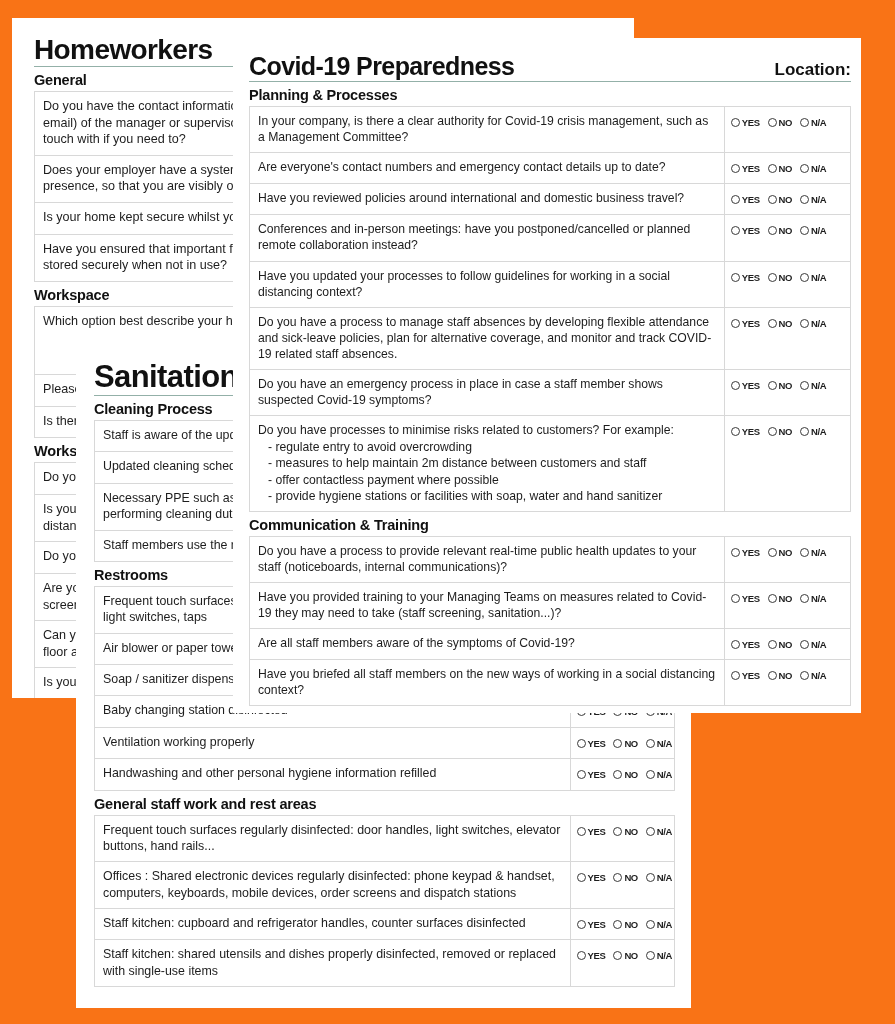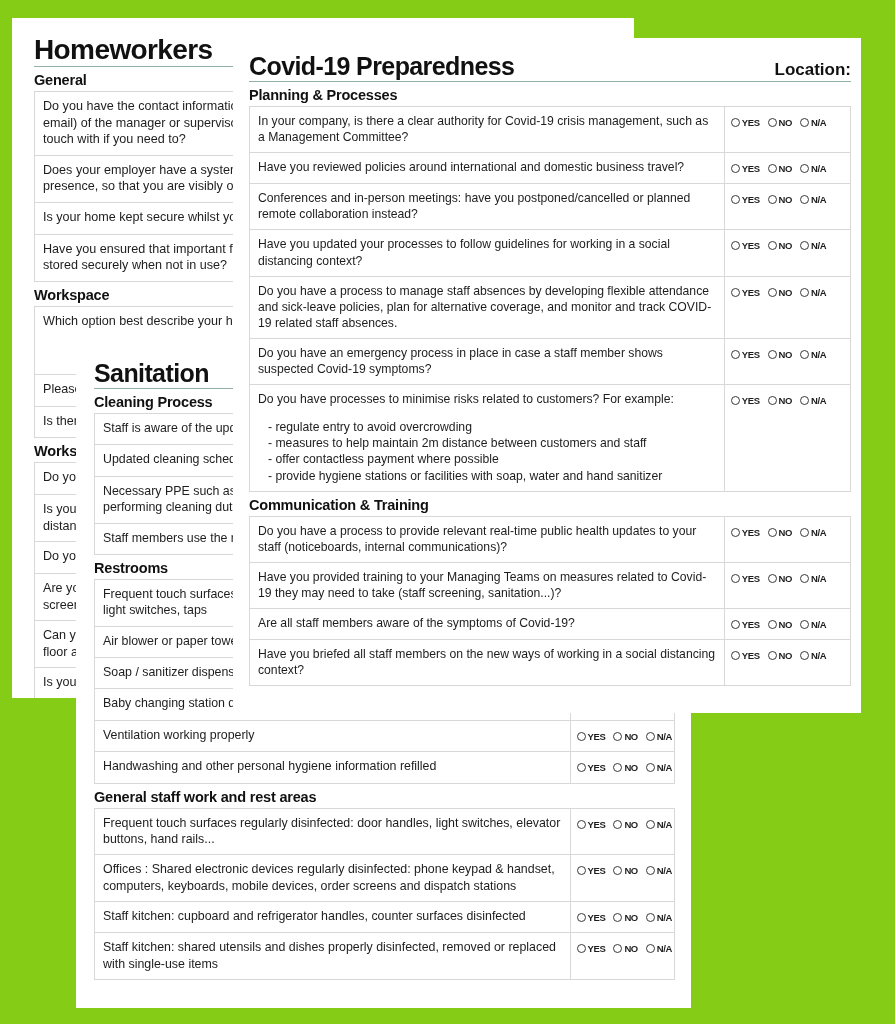--- a/index.html
+++ b/index.html
@@ -4,21 +4,21 @@
 <title>Covid-19 Preparedness Checklists</title>
 <style>
   * { box-sizing: border-box; }
   html, body {
     margin: 0; padding: 0;
     background: #000000;
     width: 895px; height: 1024px;
     overflow: hidden;
     font-family: "Liberation Sans", "DejaVu Sans", sans-serif;
   }
-  #stage { position: relative; width: 895px; height: 1024px; background: #84cc16; }
+  #stage { position: relative; width: 895px; height: 1024px; background: #f97316; }
 
   .sheet {
     position: absolute;
     background: #ffffff;
     overflow: hidden;
   }
 
   
   .sheet-header {
     display: flex;
@@ -65,21 +65,21 @@
     font-size: 12.3px;
     line-height: 1.32;
     color: #1d1d1d;
   }
   .qtable td.qtext { border-left: 1px solid #d8d8d8; }
   .qtable td.qans {
     white-space: nowrap;
     padding: 7px 4px 7px 6px;
     text-align: left;
   }
-  .sublist { margin: 12px 0 0 10px; }
+  .sublist { margin: 1px 0 0 10px; }
   .sublist div { white-space: nowrap; }
 
   
   .radio {
     display: inline-block;
     width: 9px; height: 9px;
     border: 1.3px solid #3a3a3a;
     border-radius: 50%;
     vertical-align: -1px;
     margin-right: 2px;
@@ -103,21 +103,21 @@
     padding: 16px 18px 0 22px;
   }
   #sheet-homeworkers .sheet-title { font-size: 28px; }
   #sheet-homeworkers .qtable td { font-size: 12.6px; }
 
   
   #sheet-sanitation {
     left: 76px; top: 345px; width: 615px; height: 663px;
     padding: 14px 16px 0 18px;
   }
-  #sheet-sanitation .sheet-title { font-size: 25px; }
+  #sheet-sanitation .sheet-title { font-size: 31px; }
   #sheet-sanitation .qtable td { font-size: 12.4px; }
 
   
   #sheet-covid {
     left: 233px; top: 38px; width: 628px; height: 675px;
     padding: 14px 10px 0 16px;
   }
   #sheet-covid .sheet-title { font-size: 25px; }
   #sheet-covid .qtable td { font-size: 12.2px; }
 
@@ -384,20 +384,26 @@
           </colgroup>
           <tbody>
             <tr>
               <td class="qtext">
                 <div>In your company, is there a clear authority for Covid-19 crisis management, such as a Management Committee?</div>
               </td>
               <td class="qans"><span class="opt"><span class="radio"></span><span class="lbl">YES</span></span><span class="opt"><span class="radio"></span><span class="lbl">NO</span></span><span class="opt"><span class="radio"></span><span class="lbl">N/A</span></span></td>
             </tr>
             <tr>
               <td class="qtext">
+                <div>Are everyone's contact numbers and emergency contact details up to date?</div>
+              </td>
+              <td class="qans"><span class="opt"><span class="radio"></span><span class="lbl">YES</span></span><span class="opt"><span class="radio"></span><span class="lbl">NO</span></span><span class="opt"><span class="radio"></span><span class="lbl">N/A</span></span></td>
+            </tr>
+            <tr>
+              <td class="qtext">
                 <div>Have you reviewed policies around international and domestic business travel?</div>
               </td>
               <td class="qans"><span class="opt"><span class="radio"></span><span class="lbl">YES</span></span><span class="opt"><span class="radio"></span><span class="lbl">NO</span></span><span class="opt"><span class="radio"></span><span class="lbl">N/A</span></span></td>
             </tr>
             <tr>
               <td class="qtext">
                 <div>Conferences and in-person meetings: have you postponed/cancelled or planned remote collaboration instead?</div>
               </td>
               <td class="qans"><span class="opt"><span class="radio"></span><span class="lbl">YES</span></span><span class="opt"><span class="radio"></span><span class="lbl">NO</span></span><span class="opt"><span class="radio"></span><span class="lbl">N/A</span></span></td>
             </tr>

